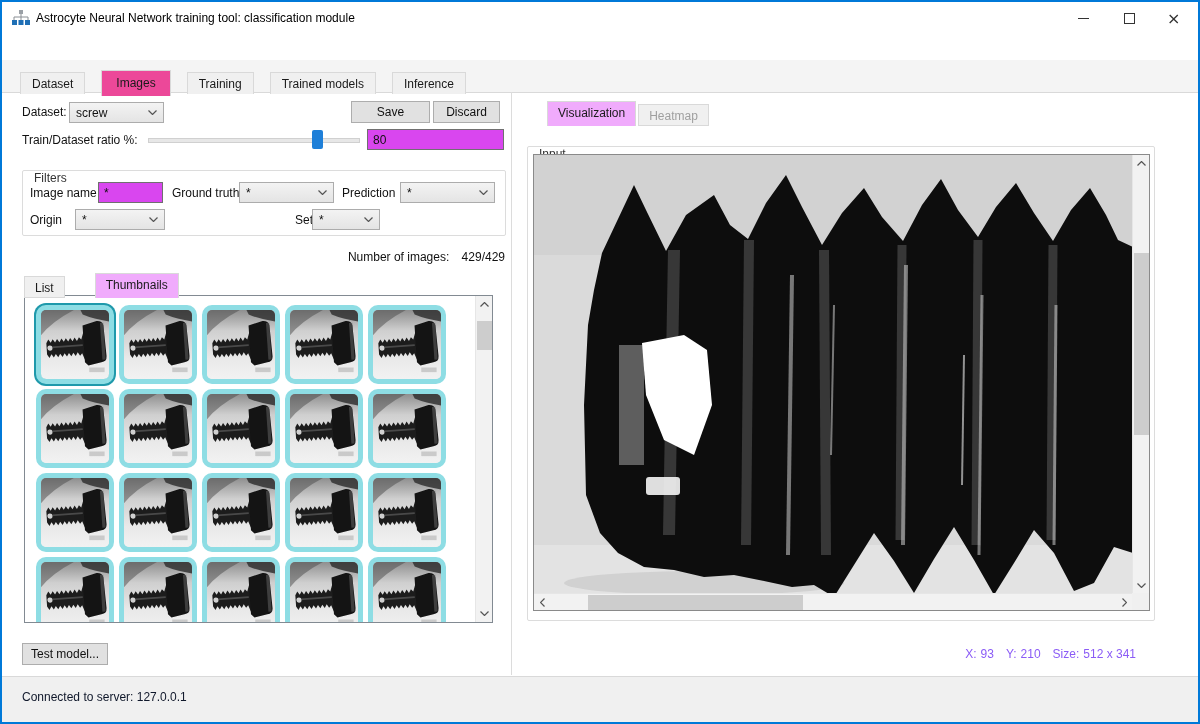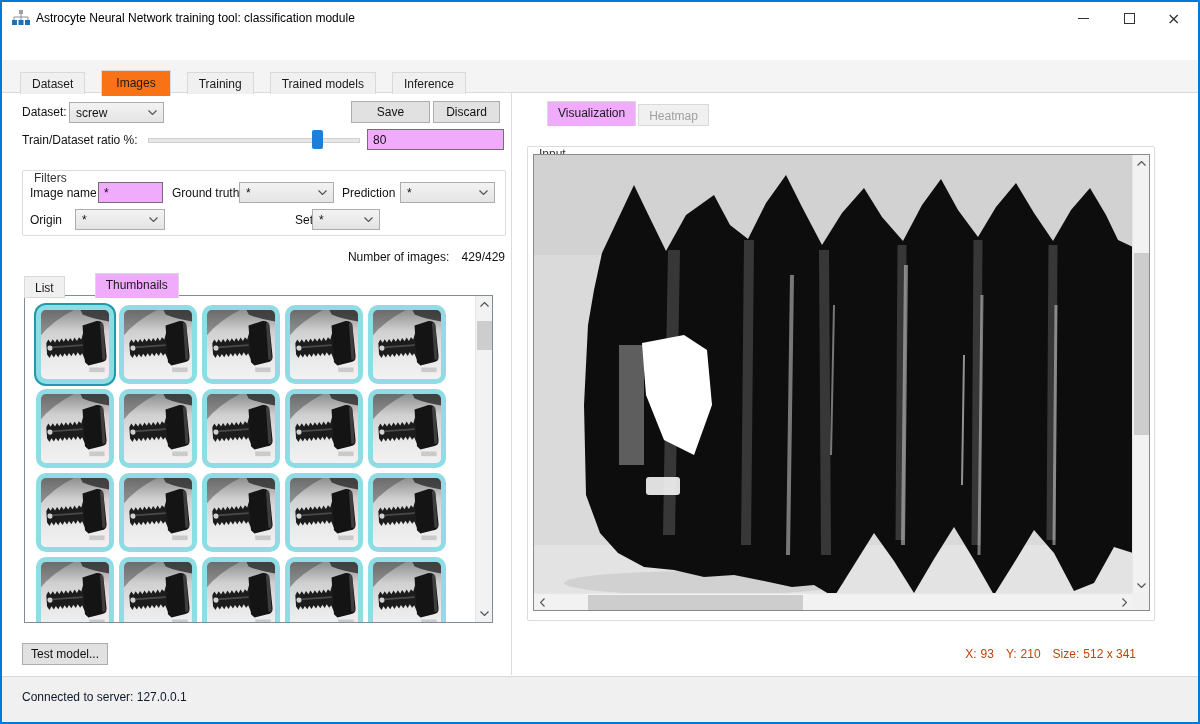--- a/index.html
+++ b/index.html
@@ -19,30 +19,30 @@
   .glyph-close{position:absolute;left:15px;top:7px;font-size:16px;color:#333;font-family:"DejaVu Sans",sans-serif;}
   
   .helprow{position:absolute;left:0;top:32px;right:0;height:25px;background:#fff;border-bottom:1px solid #e2e2e2;}
   .help-link{position:absolute;right:14px;top:0;line-height:25px;color:#2b3a4a;}
   
   .mainbg{position:absolute;left:0;top:58px;right:0;height:32px;background:#f4f4f4;}
   .page{position:absolute;left:0;top:90px;right:0;bottom:47px;background:#fff;}
   .pageline{position:absolute;left:0;right:0;top:90px;height:1px;background:#d9d9d9;}
   .tabs{position:absolute;left:18px;top:68px;display:flex;gap:16px;align-items:center;}
   .tab{height:22px;line-height:22px;padding:0 11px;background:#f0f0f0;border:1px solid #d9d9d9;border-bottom:none;box-sizing:border-box;position:relative;z-index:1;color:#1a1a1a;}
-  .tab.active{height:26px;line-height:24px;background:#f97316;z-index:3;padding:0 14px;}
+  .tab.active{height:26px;line-height:24px;background:#ec4899;z-index:3;padding:0 14px;}
   .subtabs{position:absolute;display:flex;gap:2px;align-items:flex-end;z-index:3;}
   .subtab{height:22px;line-height:22px;padding:0 10px;background:#f0f0f0;border:1px solid #d9d9d9;box-sizing:border-box;color:#1a1a1a;}
   .subtab.active{height:25px;line-height:23px;background:#f0abfc;border-bottom:none;margin-left:28px;}
   .subtab.disabled{color:#9f9f9f;}
   
   .label{position:absolute;white-space:nowrap;color:#111;}
   .btn{position:absolute;box-sizing:border-box;border:1px solid #adadad;background:#e1e1e1;text-align:center;line-height:20px;height:22px;cursor:default;}
   .combo{position:absolute;box-sizing:border-box;height:21px;border:1px solid #acacac;background:linear-gradient(#f3f3f3,#e4e4e4);display:flex;align-items:center;justify-content:space-between;padding:0 6px;cursor:default;}
-  .textbox{position:absolute;box-sizing:border-box;height:21px;border:1px solid #707070;background:#f0abfc;display:flex;align-items:center;padding:0 5px;}
+  .textbox{position:absolute;box-sizing:border-box;height:21px;border:1px solid #707070;background:#d946ef;display:flex;align-items:center;padding:0 5px;}
   .chev{width:9px;height:5px;flex:none;}
   .groupbox{position:absolute;border:1px solid #dcdcdc;border-radius:2px;}
   .grouplabel{position:absolute;background:#fff;padding:0 4px;color:#333;white-space:nowrap;margin-top:8px;}
   
   .slider{position:absolute;left:146px;top:128px;width:212px;height:20px;}
   .slider .track{position:absolute;left:0;right:0;top:8px;height:3px;background:#e7e7e7;border:1px solid #d0d0d0;}
   .slider .sthumb{position:absolute;top:0;width:11px;height:19px;background:#1e7fd8;border-radius:2px;}
   
   .sb-v{position:absolute;width:17px;background:#f2f2f2;border-left:1px solid #e6e6e6;box-sizing:border-box;}
   .sb-h{position:absolute;height:17px;background:#f2f2f2;border-top:1px solid #e6e6e6;box-sizing:border-box;}
@@ -55,21 +55,21 @@
   .thumbgrid{position:absolute;left:11px;top:9px;width:440px;display:flex;flex-wrap:wrap;gap:5px;}
   .thumb{width:78px;height:79px;box-sizing:border-box;border:5px solid #8edde4;border-radius:10px;background:#e8e8e8;overflow:hidden;}
   .thumb.selected{box-shadow:0 0 0 2px #1f99ab, inset 0 0 0 1px #1f99ab;}
   .thumb svg{display:block;width:100%;height:100%;}
   
   .viewport{position:absolute;left:531px;top:152px;width:617px;height:457px;border:1px solid #8a8a8a;box-sizing:border-box;background:#dadada;}
   .bigimg{position:absolute;left:0;top:0;width:599px;height:439px;}
   
   .statusbar{position:absolute;left:0;right:0;bottom:0;height:45px;background:#f0f0f0;border-top:1px solid #d9d9d9;}
   .statusbar .conn{position:absolute;left:20px;top:13px;color:#0f172a;}
-  .cursorstatus{position:absolute;right:62px;top:645px;color:#c2410c;white-space:nowrap;}
+  .cursorstatus{position:absolute;right:62px;top:645px;color:#8b5cf6;white-space:nowrap;}
   .cursorstatus span{margin-left:4px;}
   .cursorstatus .grp{margin-left:12px;}
   .vdivider{position:absolute;left:509px;top:90px;width:1px;bottom:47px;background:#dcdcdc;}
   .count{position:absolute;left:300px;top:248px;width:203px;text-align:right;white-space:nowrap;}
   .count span{margin-left:9px;}
 </style>
 </head>
 <body>
 
 <svg width="0" height="0" style="position:absolute">

